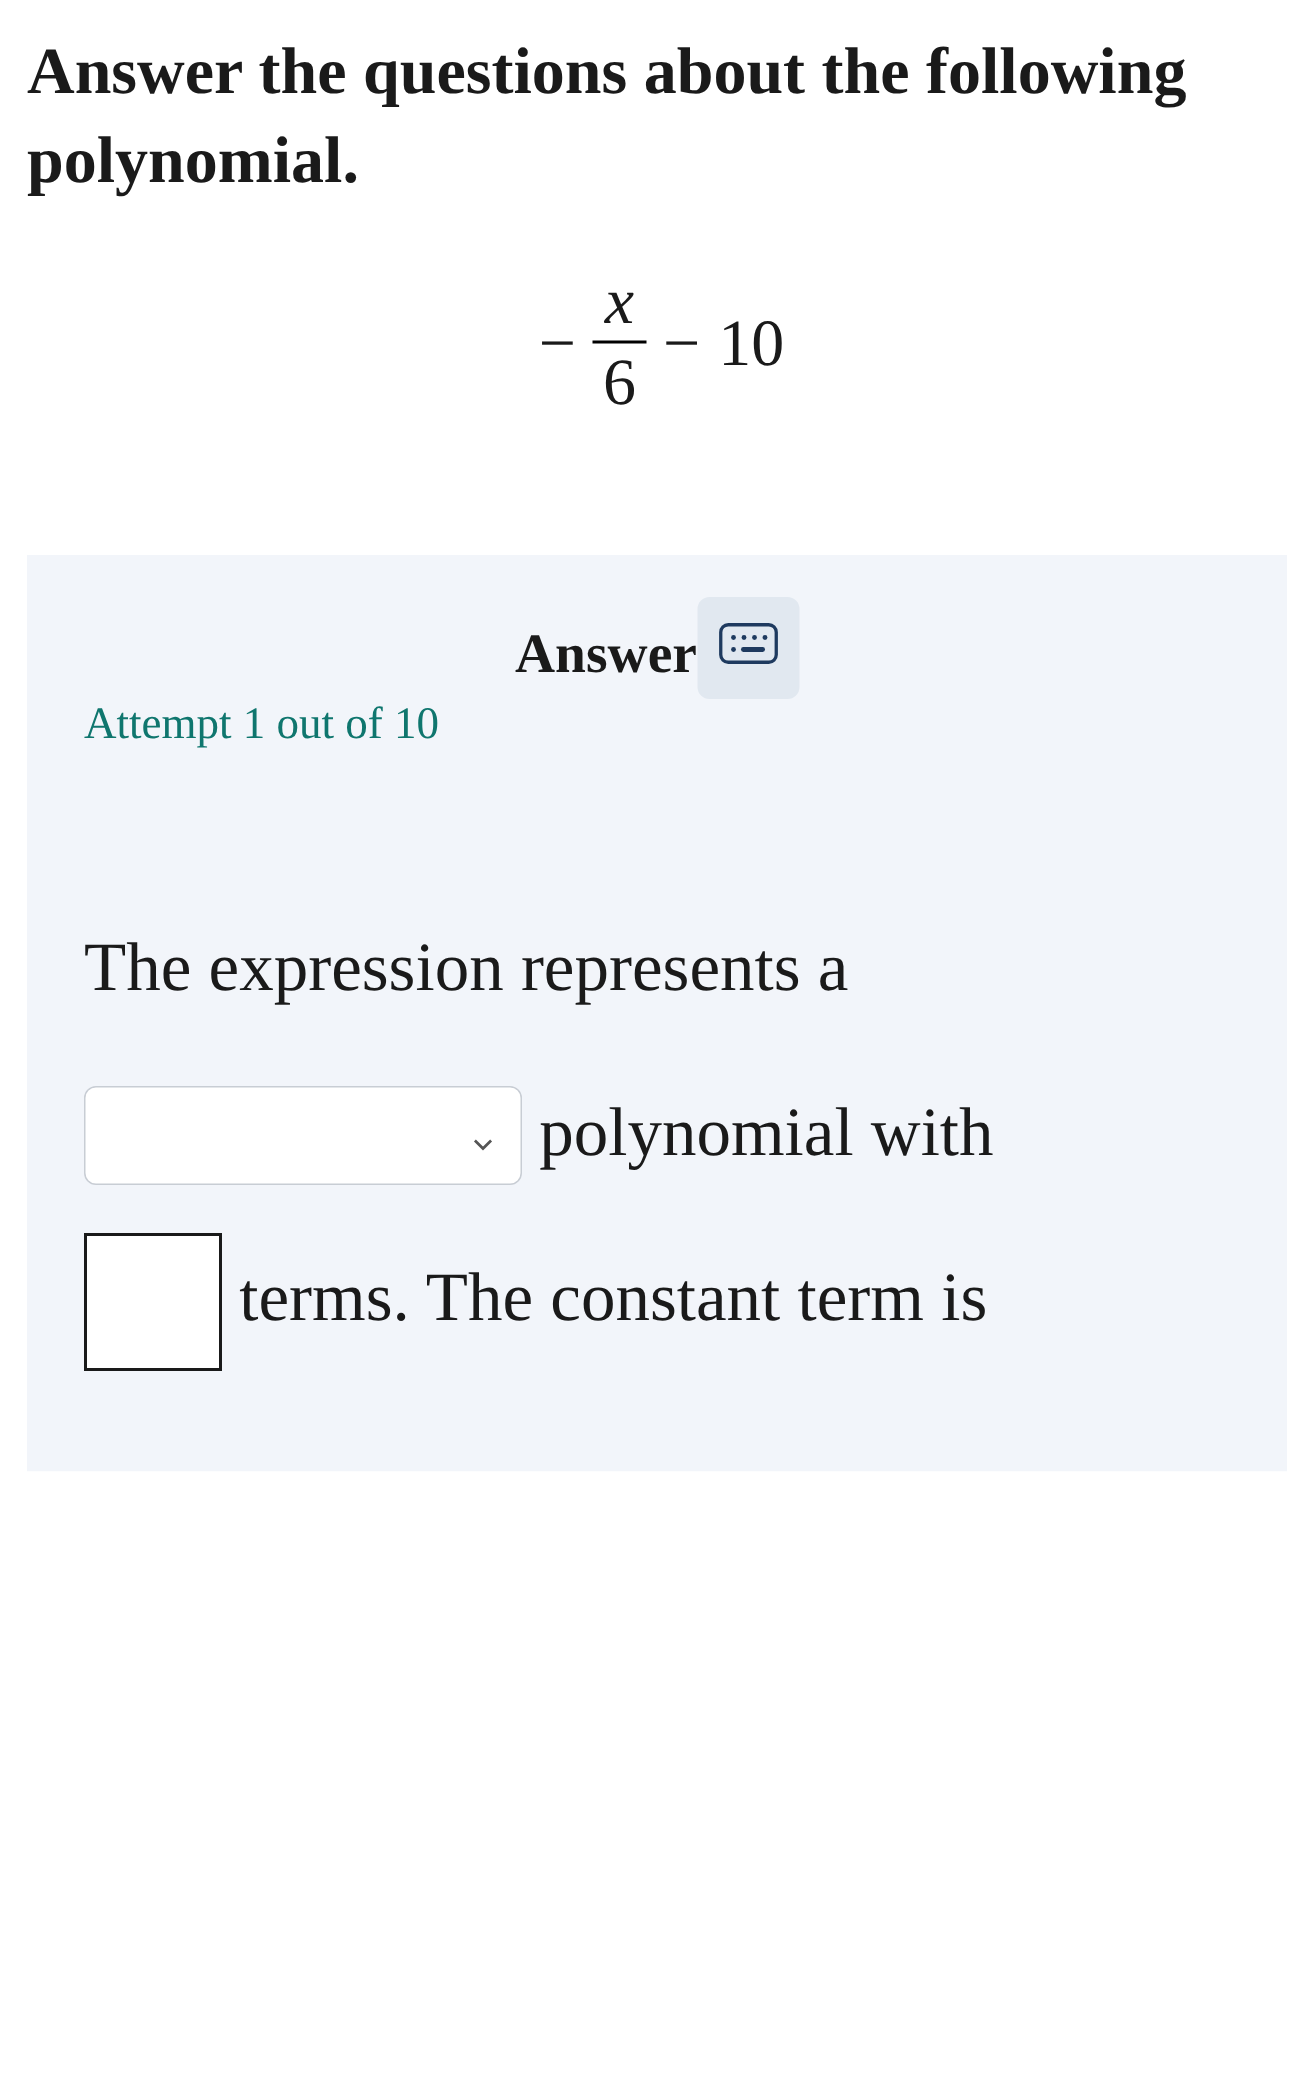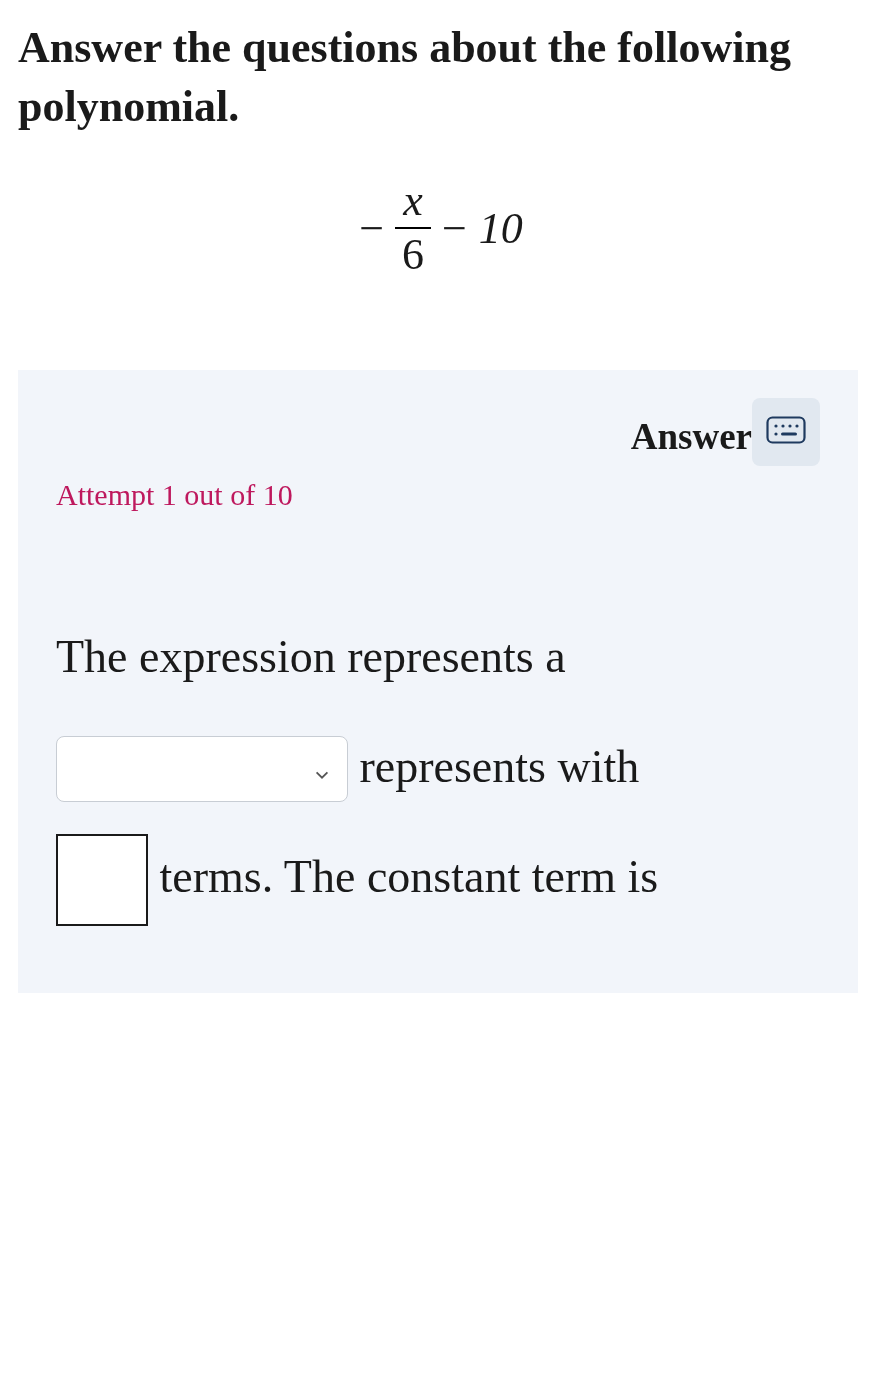--- a/index.html
+++ b/index.html
@@ -46,30 +46,29 @@
     border-bottom: 2.5px solid #000;
     padding: 0 8px 2px 8px;
     line-height: 1.1;
   }
   .frac-den {
     padding: 2px 8px 0 8px;
     line-height: 1.1;
   }
   .num10 {
     margin-left: 6px;
-    font-style: italic;
   }
   .answer-section {
     background: #f2f5fa;
     padding: 38px 38px 60px 38px;
     margin: 0 18px;
   }
   .answer-header-row {
     display: flex;
-    justify-content: flex-end;
+    justify-content: center;
     align-items: center;
   }
   .answer-title {
     font-size: 37px;
     font-weight: 700;
   }
   .keypad-button {
     background: #e1e8f0;
     border-radius: 8px;
     width: 68px;
@@ -79,22 +78,22 @@
     justify-content: center;
     cursor: pointer;
     margin-top: -10px;
   }
   .keypad-button svg {
     width: 40px;
     height: 28px;
   }
   .attempt-text {
     font-size: 30px;
-    color: #be185d;
-    margin-top: 12px;
+    color: #0f766e;
+    margin-top: 0;
   }
   .fill-paragraph {
     margin-top: 90px;
     font-size: 46px;
     line-height: 2.4;
   }
   .dropdown {
     display: inline-flex;
     align-items: center;
     justify-content: flex-end;
@@ -188,19 +187,19 @@
     <span class="line-block">
       <span>The expression represents a</span>
     </span>
     <span class="line-block">
       <span class="dropdown">
         <span>
           <svg class="chevron-down" viewBox="0 0 20 20" fill="none" stroke="#555" stroke-width="2">
             <polyline points="4,7 10,13 16,7"></polyline>
           </svg>
         </span>
-      </span><span> represents with </span>
+      </span><span> polynomial with </span>
     </span>
     <span class="line-block">
       <span class="input-small"></span><span> terms. The constant term is </span>
     </span>
   </div>
 </div>
 
 </body></html>

